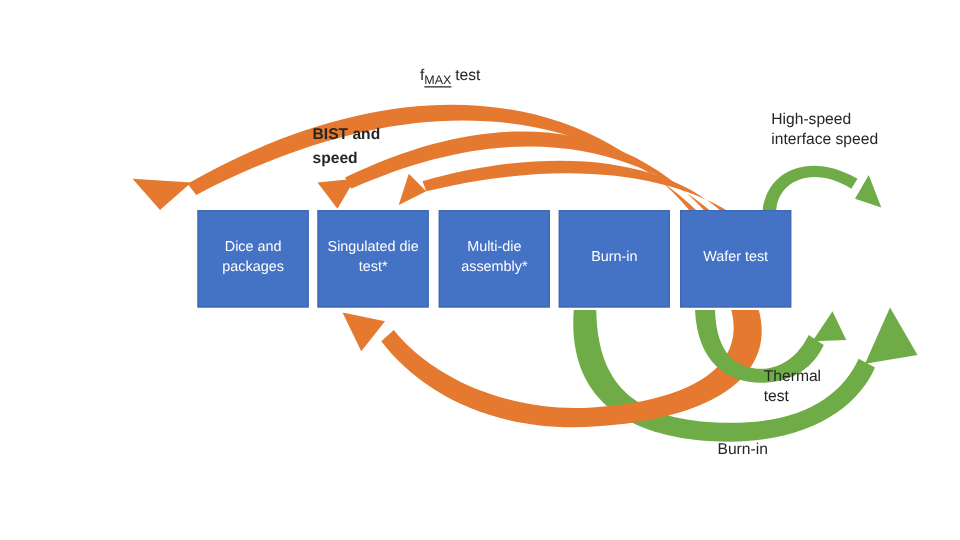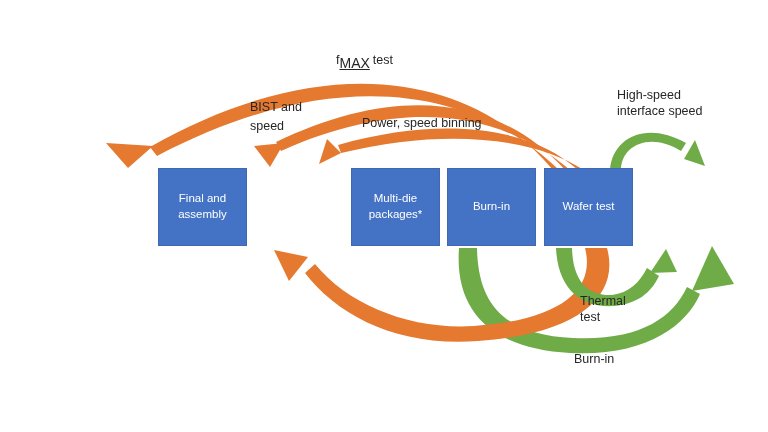--- a/index.html
+++ b/index.html
@@ -16,23 +16,23 @@
   }
   .flow-box span {
     color:#ffffff; font-size:11.5px; line-height:1.35; text-align:center;
     padding:0 7px;
   }
   .ann {
     position:absolute; z-index:3; color:#262626; font-size:12.5px;
     line-height:1.25; white-space:nowrap;
   }
   .ann .ln { display:block; }
-  #fmax-label sub { font-size:14px;text-decoration:underline; }
+  #fmax-label sub { font-size:10px;text-decoration:underline; }
   #fmax-label .rest { margin-left:3px; }
-  #bist-label { line-height:19px; }
+  #bist-label { line-height:19px;font-weight:bold; }
   #highspeed-label { line-height:16px; }
   #fullpower-label { line-height:15.5px; }
   #thermal-label { line-height:16px; }
 </style>
 </head>
 <body>
 
 <div id="canvas">
 
   <svg id="arrow-layer" width="768" height="432" viewBox="0 0 768 432">
@@ -53,50 +53,52 @@
     <path d="M254,146 L284,143 L270,167 Z" fill="#E4792F"></path>
 
     <path d="M578,170 C530,126 440,116 338,145 L341,153 C444,128 532,137 584,170 Z" fill="#E4792F"></path>
     <path d="M319,164 L341,153 L327,139 Z" fill="#E4792F"></path>
 
     <path d="M610,170 C612,138 646,120 686,143 L681,151 C649,131 621,146 621,170 Z" fill="#6FAC47"></path>
     <path d="M705,166 L684,159 L695,140 Z" fill="#6FAC47"></path>
   </svg>
 
   <div class="flow-box" style="left:158px">
-      <span>Final and assembly</span>
+      <span>Dice and packages</span>
+    </div>
+  <div class="flow-box" style="left:254px">
+      <span>Singulated die test*</span>
     </div>
   <div class="flow-box" style="left:351px">
-      <span>Multi-die packages*</span>
+      <span>Multi-die assembly*</span>
     </div>
   <div class="flow-box" style="left:447px">
       <span>Burn-in</span>
     </div>
   <div class="flow-box" style="left:544px">
       <span>Wafer test</span>
     </div>
 
   <div class="ann" id="fmax-label" style="left:336px; top:53px">
     <span>f</span><sub>MAX</sub><span class="rest">test</span>
   </div>
 
   <div class="ann" id="bist-label" style="left:250px; top:98px">
     <span class="ln">BIST and</span>
     <span class="ln">speed</span>
   </div>
 
-  <div class="ann" id="power-label" style="left:362px; top:116px">Power, speed binning</div>
 
   <div class="ann" id="highspeed-label" style="left:617px; top:87px">
     <span class="ln">High-speed</span>
     <span class="ln">interface speed</span>
   </div>
 
 
-  <div class="ann" id="thermal-label" style="left:580px; top:293px">
+  <div class="ann" id="thermal-label" style="left:611px; top:293px">
     <span class="ln">Thermal</span>
     <span class="ln">test</span>
   </div>
 
   <div class="ann" id="burnin-label" style="left:574px; top:352px">Burn-in</div>
 
 
 </div>
 
 </body></html>

